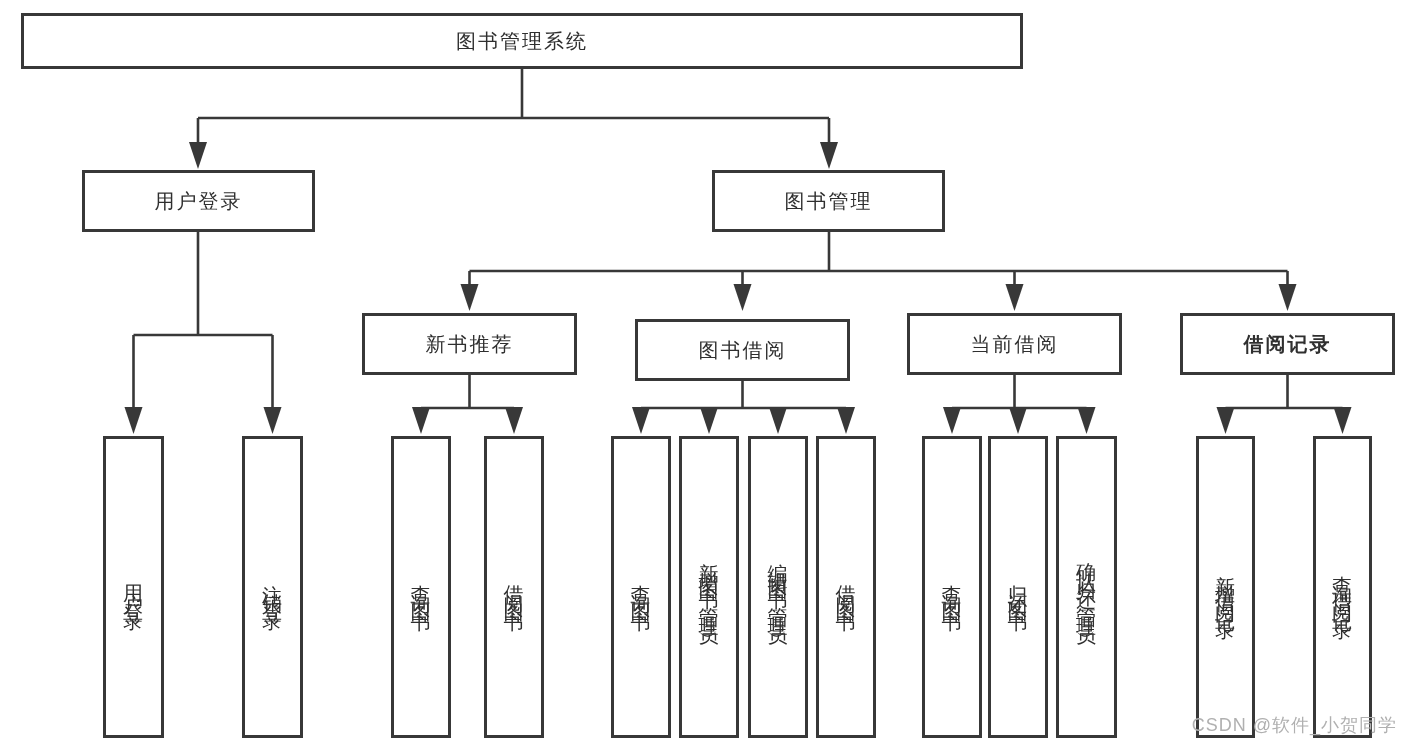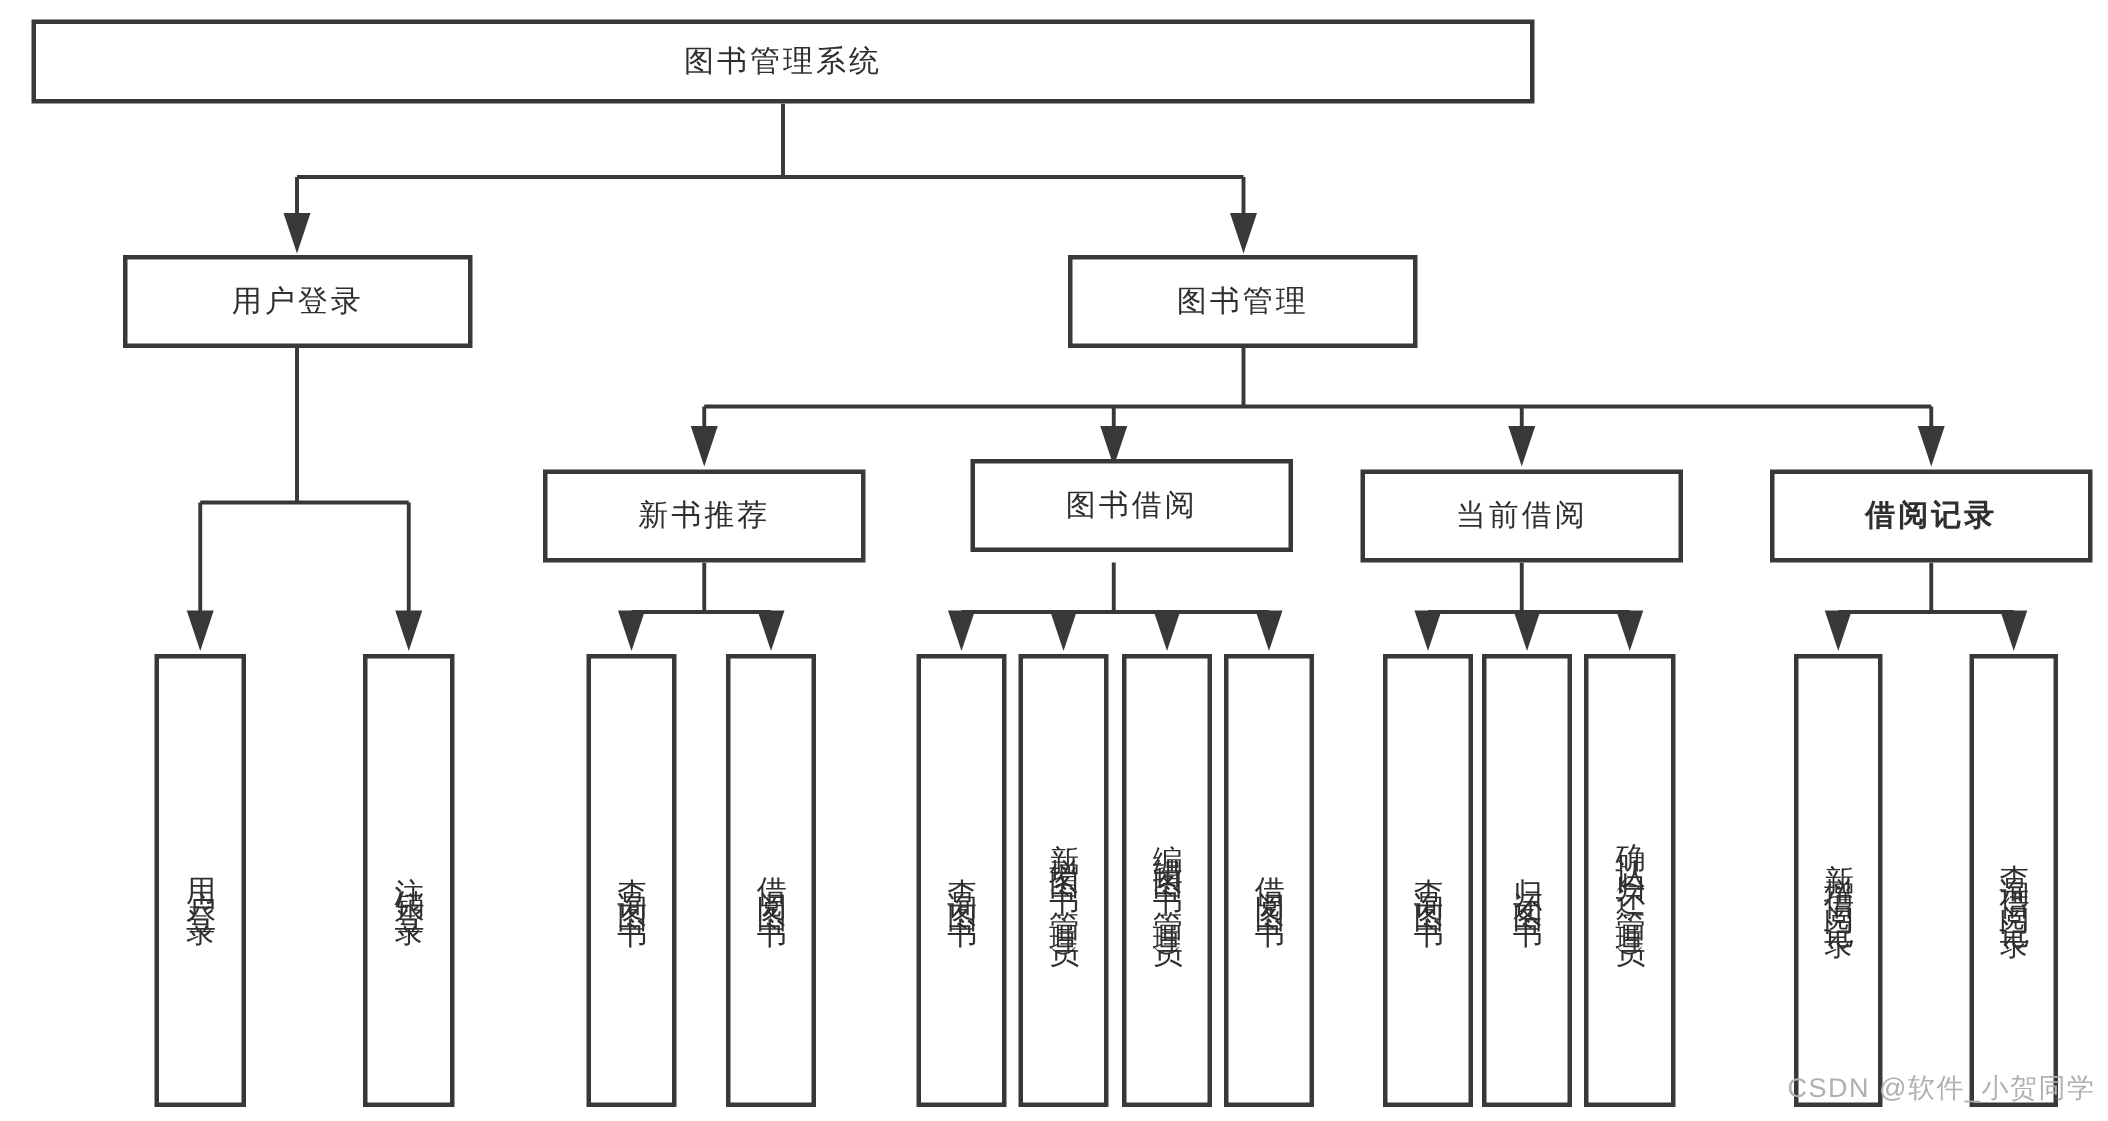--- a/index.html
+++ b/index.html
@@ -42,21 +42,21 @@
     letter-spacing: 9px;
     white-space: nowrap;
   }
   
   .n-root   { left: 21px;   top: 13px;  width: 1002px; height: 56px; }
   
   .n-l1a    { left: 82px;   top: 170px; width: 233px;  height: 62px; }
   .n-l1b    { left: 712px;  top: 170px; width: 233px;  height: 62px; }
   
   .n-l2a    { left: 362px;  top: 313px; width: 215px;  height: 62px; }
-  .n-l2b    { left: 635px;  top: 306px; width: 215px;  height: 62px; margin-left: 12px; }
+  .n-l2b    { left: 635px;  top: 319px; width: 215px;  height: 62px; }
   .n-l2c    { left: 907px;  top: 313px; width: 215px;  height: 62px; text-align: center; }
   .n-l2d    { left: 1180px; top: 313px; width: 215px;  height: 62px; font-weight: bold; }
   
   .leaf     { top: 436px; height: 302px; }
   .n-g1a { left: 103px;  width: 61px; }
   .n-g1b { left: 242px;  width: 61px; }
   .n-g2a { left: 391px;  width: 60px; }
   .n-g2b { left: 484px;  width: 60px; }
   .n-g3a { left: 611px;  width: 60px; }
   .n-g3b { left: 679px;  width: 60px; }

